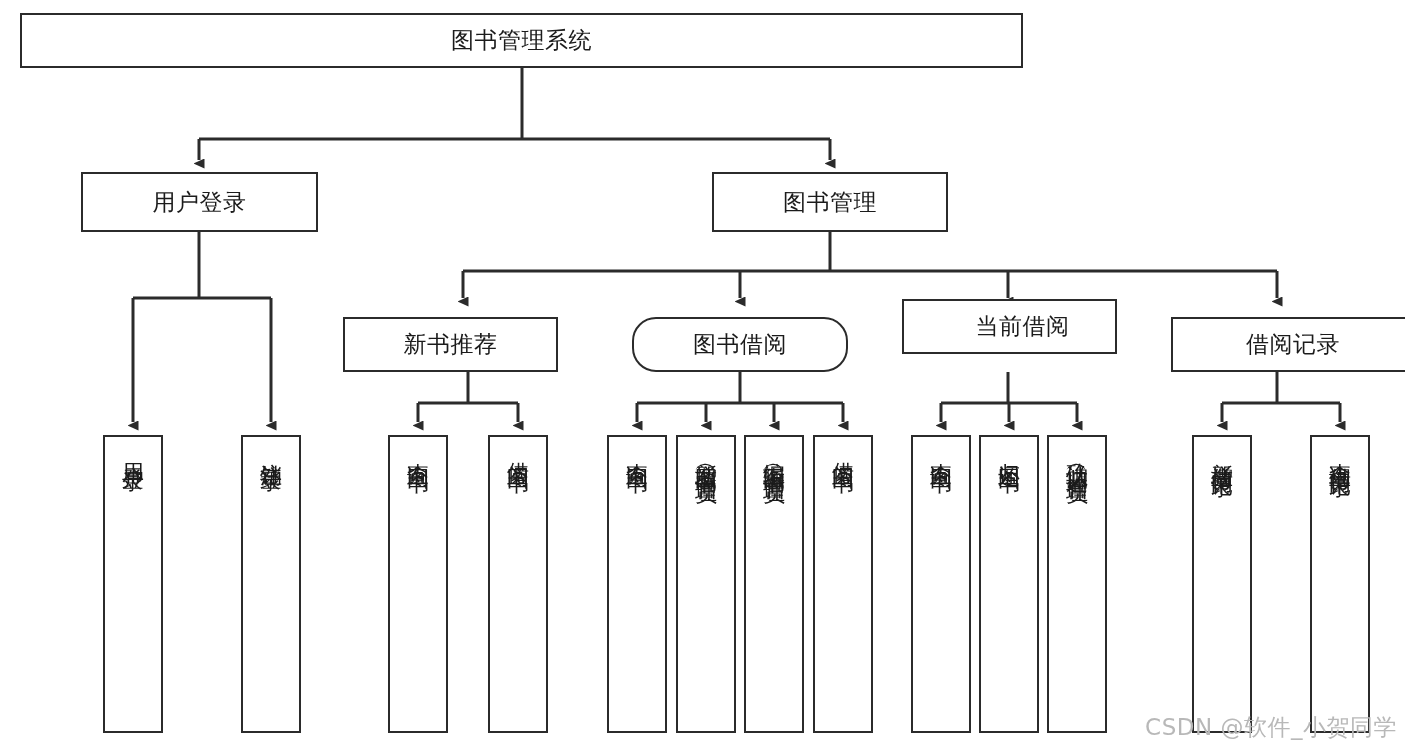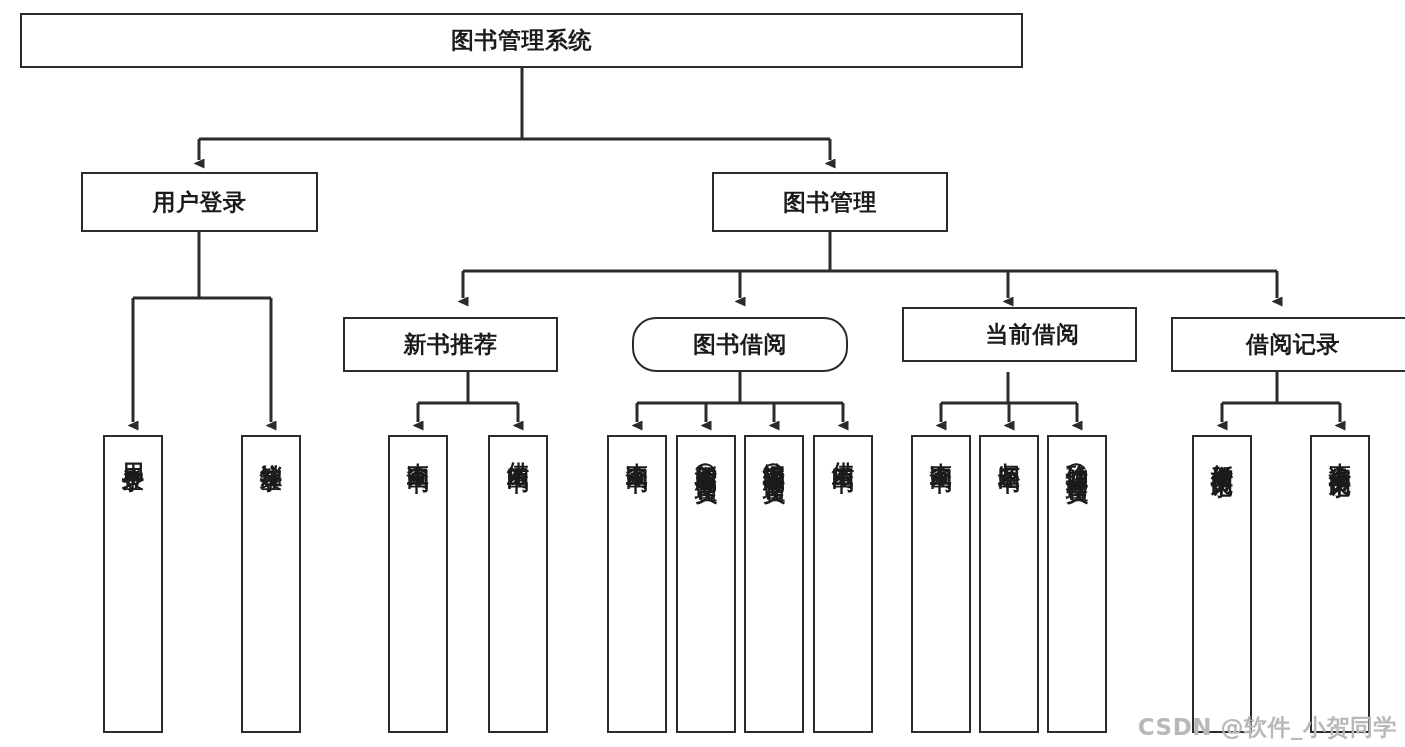--- a/index.html
+++ b/index.html
@@ -10,21 +10,20 @@
   }
   body {
     font-family: "DejaVu Sans", "Liberation Sans", sans-serif;
   }
   #canvas {
     position: relative;
     width: 1405px;
     height: 747px;
     background: #ffffff;
     overflow: hidden;
-    font-weight: bold;
   }
   #edges {
     position: absolute;
     left: 0;
     top: 0;
     width: 1405px;
     height: 747px;
     pointer-events: none;
   }
   .node {
@@ -139,21 +138,21 @@
   </div>
 
   <div class="node horiz" style="left:343px; top:317px; width:215px; height:55px;">
     <span class="lbl">新书推荐</span>
   </div>
 
   <div class="node horiz" style="left:632px; top:317px; width:216px; height:55px;border-radius:24px;">
     <span class="lbl">图书借阅</span>
   </div>
 
-  <div class="node horiz" style="left:902px; top:307px; width:235px; height:55px;padding-left:26px;">
+  <div class="node horiz" style="left:902px; top:299px; width:215px; height:55px;padding-left:26px;">
     <span class="lbl">当前借阅</span>
   </div>
 
   <div class="node horiz" style="left:1171px; top:317px; width:244px; height:55px;">
     <span class="lbl">借阅记录</span>
   </div>
 
   <div class="node vert" style="left:103px; top:435px; width:60px; height:298px;">
     <span class="lbl">用户登录</span>
   </div>

